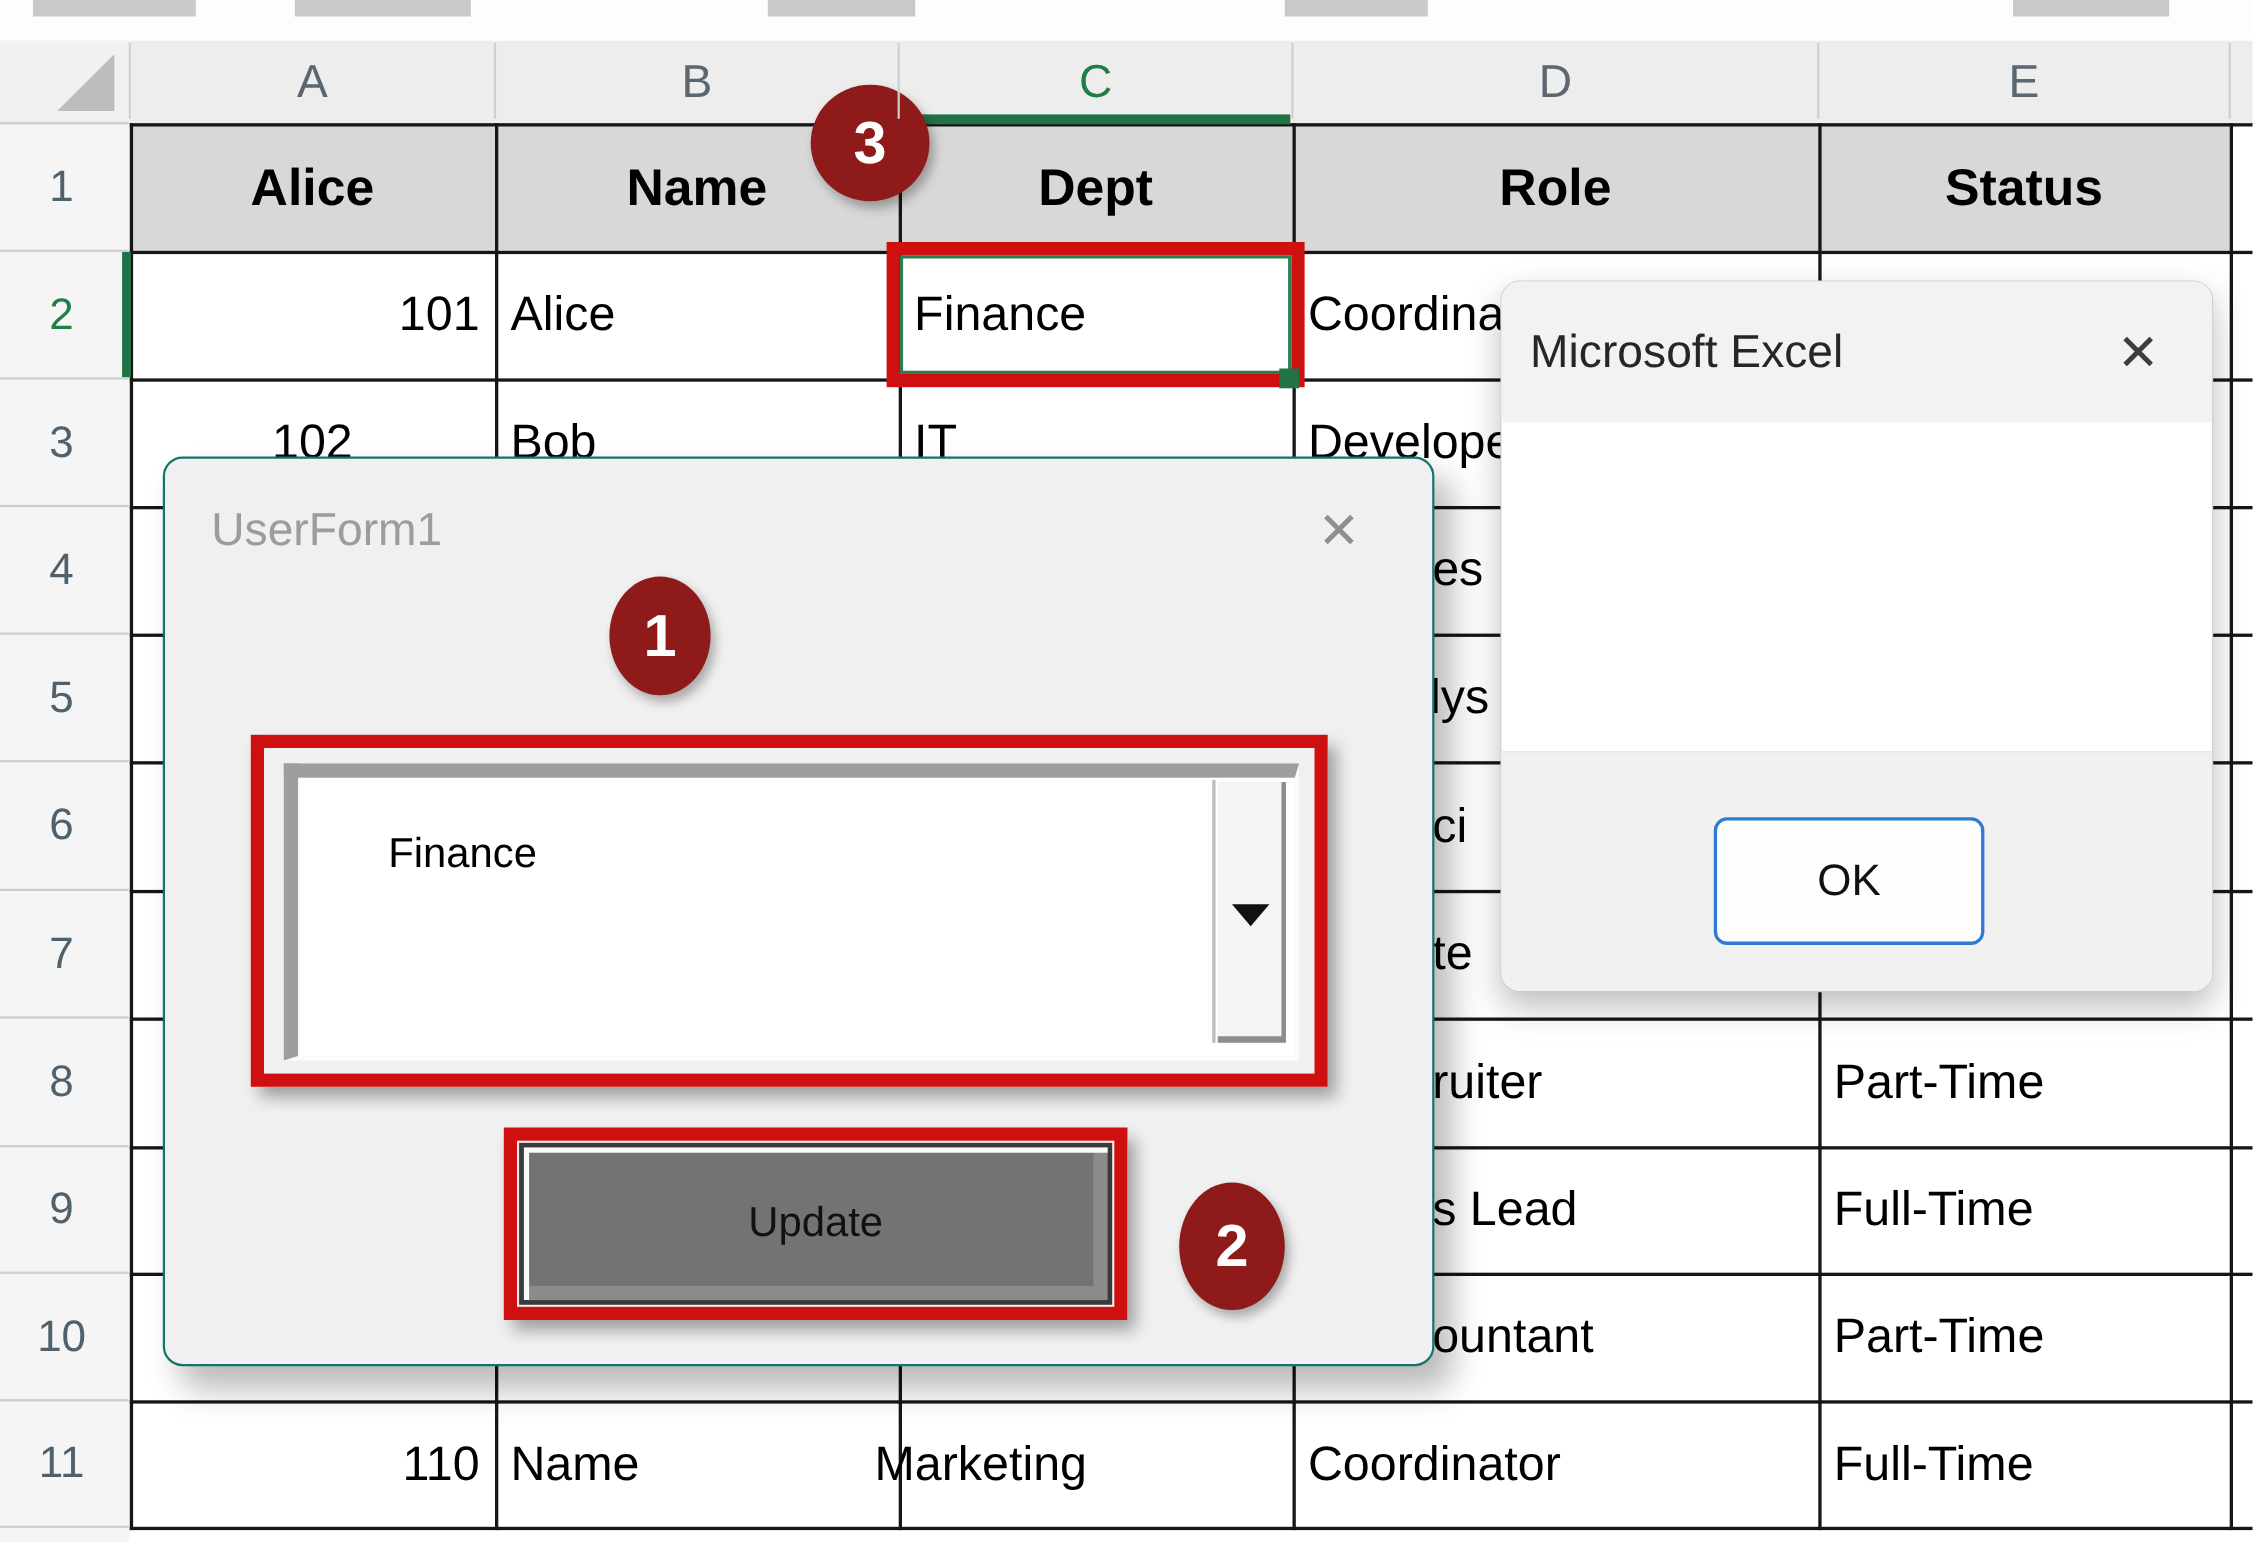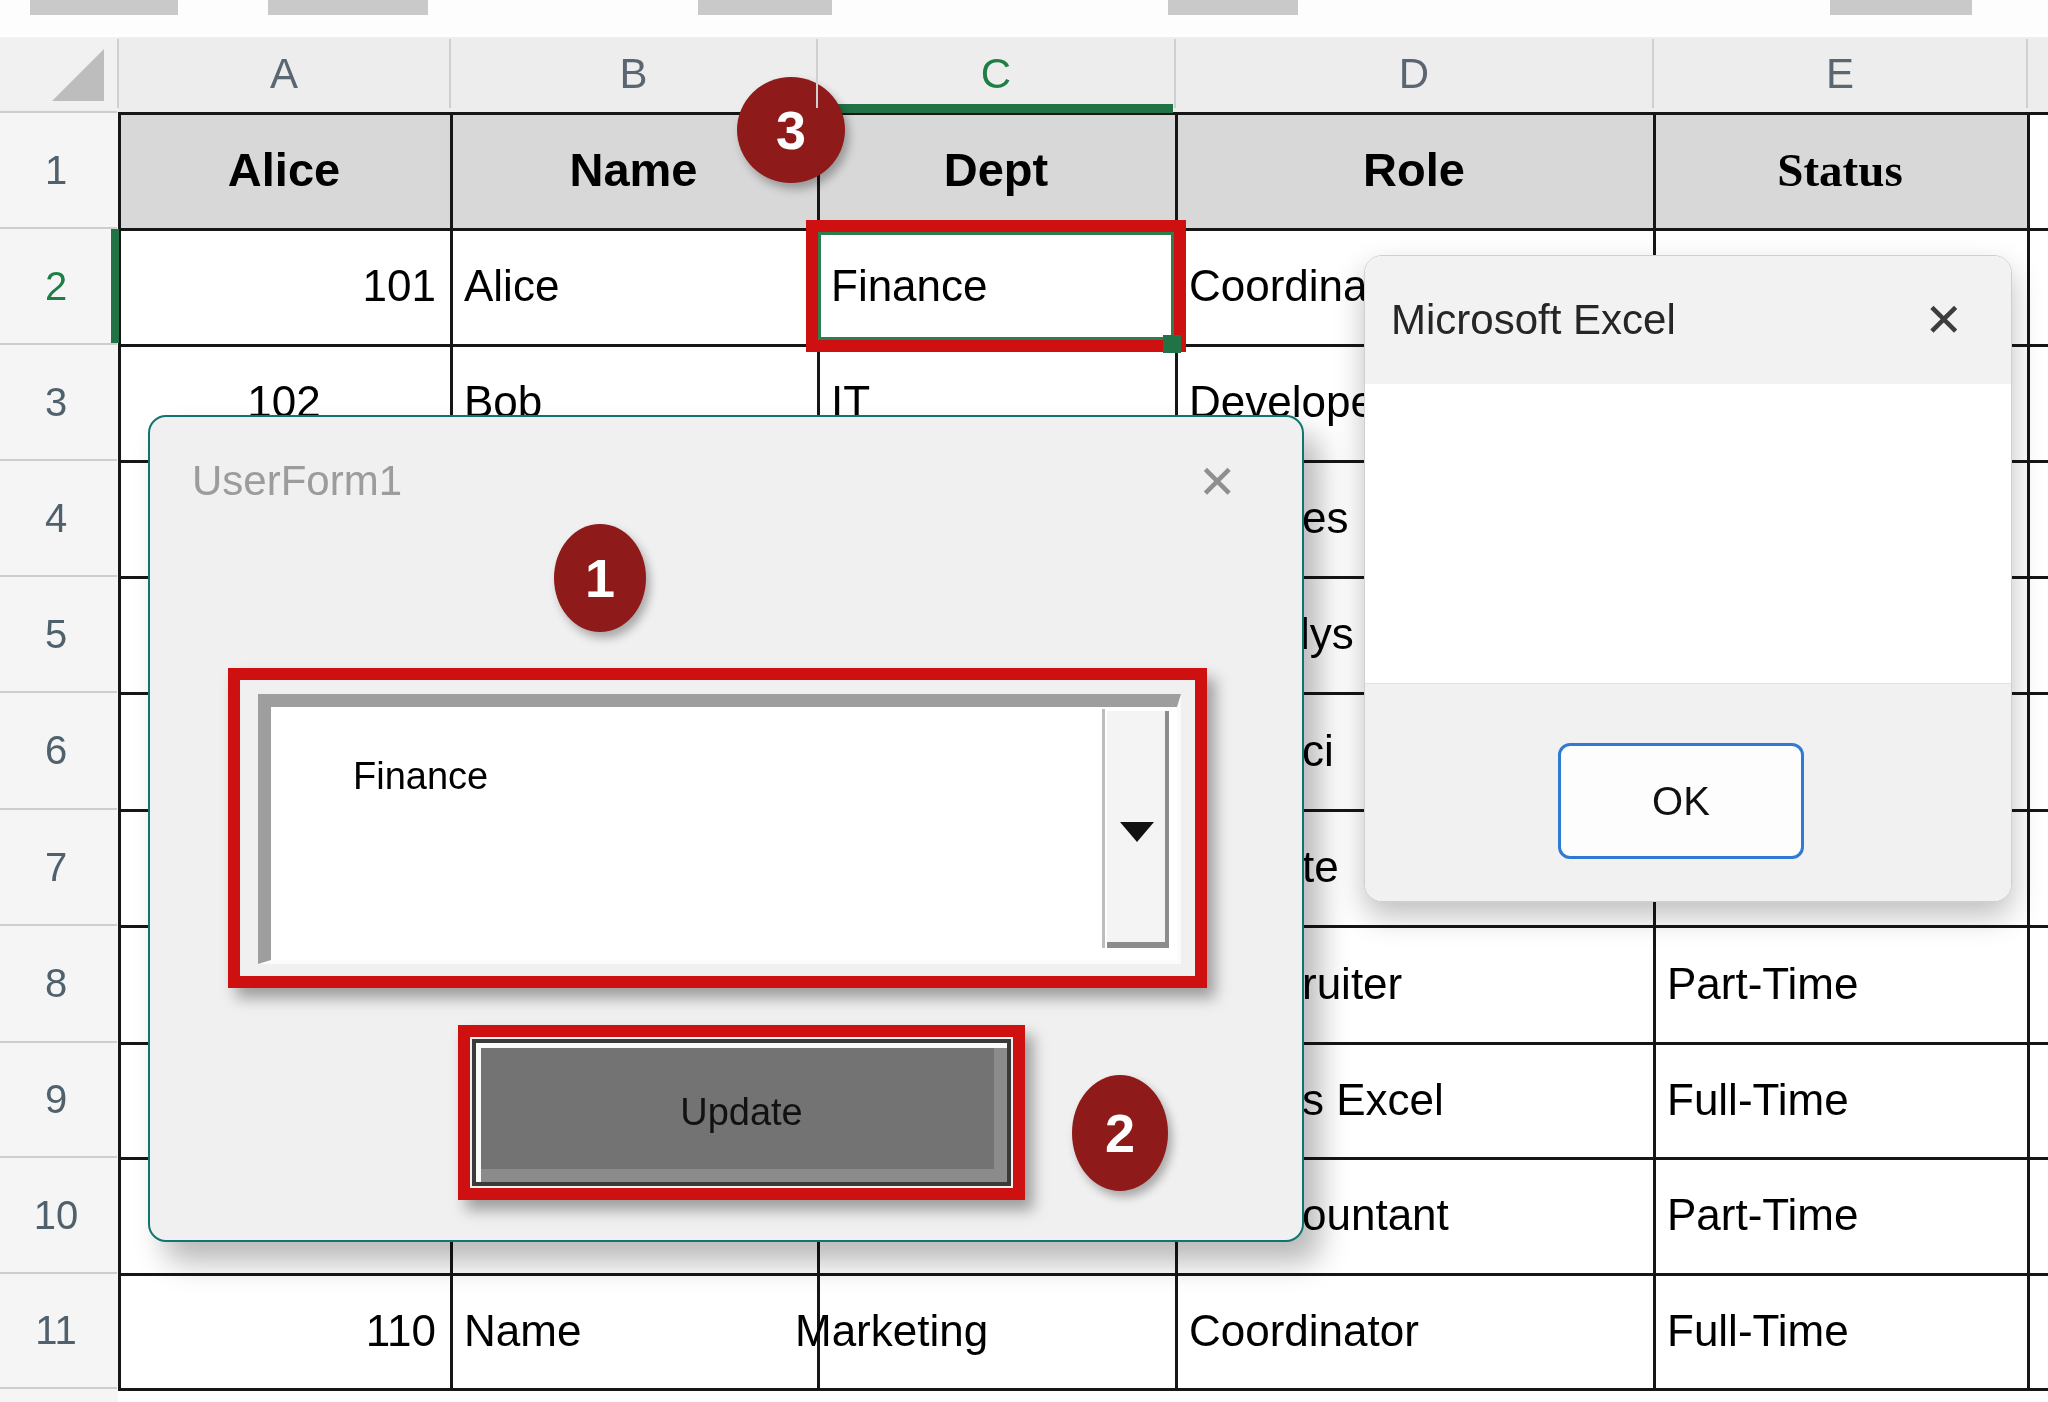--- a/index.html
+++ b/index.html
@@ -116,21 +116,21 @@
       <div class="vline" style="left: 1653px;"></div>
       <div class="vline" style="left: 2027px;"></div>
     </div>
   <div class="abs green-underline"></div>
   <div class="abs green-rowaccent"></div>
   <div id="cell-layer">
       <div class="cell hdr" style="top: 112px; height: 116px; line-height: 116px; left: 132px; width: 304px;">Alice</div>
       <div class="cell hdr" style="top: 112px; height: 116px; line-height: 116px; left: 464px; width: 339px;">Name</div>
       <div class="cell hdr" style="top: 112px; height: 116px; line-height: 116px; left: 831px; width: 330px;">Dept</div>
       <div class="cell hdr" style="top: 112px; height: 116px; line-height: 116px; left: 1189px; width: 450px;">Role</div>
-      <div class="cell hdr" style="top: 112px; height: 84px; line-height: 116px; left: 1667px; width: 346px; font-family: Liberation Serif, serif;">Status</div>
+      <div class="cell hdr" style="top: 112px; height: 84px; line-height: 116px; left: 1667px; width: 346px;">Status</div>
       <div class="cell" style="top: 228px; height: 116px; line-height: 116px; left: 132px; width: 304px; text-align: right;">101</div>
       <div class="cell" style="top: 228px; height: 116px; line-height: 116px; left: 464px; width: 339px;">Alice</div>
       <div class="cell" style="top: 228px; height: 116px; line-height: 116px; left: 831px; width: 330px;">Finance</div>
       <div class="cell" style="top: 228px; height: 116px; line-height: 116px; left: 1189px; width: 450px;">Coordinator</div>
       <div class="cell" style="top: 344px; height: 116px; line-height: 116px; left: 132px; width: 304px; text-align: center;">102</div>
       <div class="cell" style="top: 344px; height: 116px; line-height: 116px; left: 464px; width: 339px;">Bob</div>
       <div class="cell" style="top: 344px; height: 116px; line-height: 116px; left: 831px; width: 330px;">IT</div>
       <div class="cell" style="top: 344px; height: 116px; line-height: 116px; left: 1189px; width: 450px;">Developer</div>
       <div class="cell" style="top: 925px; height: 117px; line-height: 117px; left: 1667px; width: 346px;">Part-Time</div>
       <div class="cell" style="top: 1042px; height: 115px; line-height: 115px; left: 1667px; width: 346px;">Full-Time</div>
@@ -138,21 +138,21 @@
       <div class="cell" style="top: 1273px; height: 115px; line-height: 115px; left: 132px; width: 304px; text-align: right;">110</div>
       <div class="cell" style="top: 1273px; height: 115px; line-height: 115px; left: 464px; width: 339px;">Name</div>
       <div class="cell" style="top: 1273px; height: 115px; line-height: 115px; left: 795px; width: 330px;">Marketing</div>
       <div class="cell" style="top: 1273px; height: 115px; line-height: 115px; left: 1189px; width: 450px;">Coordinator</div>
       <div class="cell" style="top: 1273px; height: 115px; line-height: 115px; left: 1667px; width: 346px;">Full-Time</div>
       <div class="cell" style="top: 460px; height: 116px; line-height: 116px; left: 1302px;">es</div>
       <div class="cell" style="top: 576px; height: 116px; line-height: 116px; left: 1300px;">lys</div>
       <div class="cell" style="top: 692px; height: 117px; line-height: 117px; left: 1302px;">ci</div>
       <div class="cell" style="top: 809px; height: 116px; line-height: 116px; left: 1302px;">te</div>
       <div class="cell" style="top: 925px; height: 117px; line-height: 117px; left: 1302px;">ruiter</div>
-      <div class="cell" style="top: 1042px; height: 115px; line-height: 115px; left: 1302px;">s Excel</div>
+      <div class="cell" style="top: 1042px; height: 115px; line-height: 115px; left: 1302px;">s Lead</div>
       <div class="cell" style="top: 1157px; height: 116px; line-height: 116px; left: 1302px;">ountant</div>
     </div>
 
   <div class="cellbox-green"></div>
   <div class="cellbox-inner"></div>
   <div class="abs fill-handle"></div>
 
   <div class="abs" id="userform">
     <div id="uf-title">UserForm1</div>
     <div id="uf-close">✕</div>

